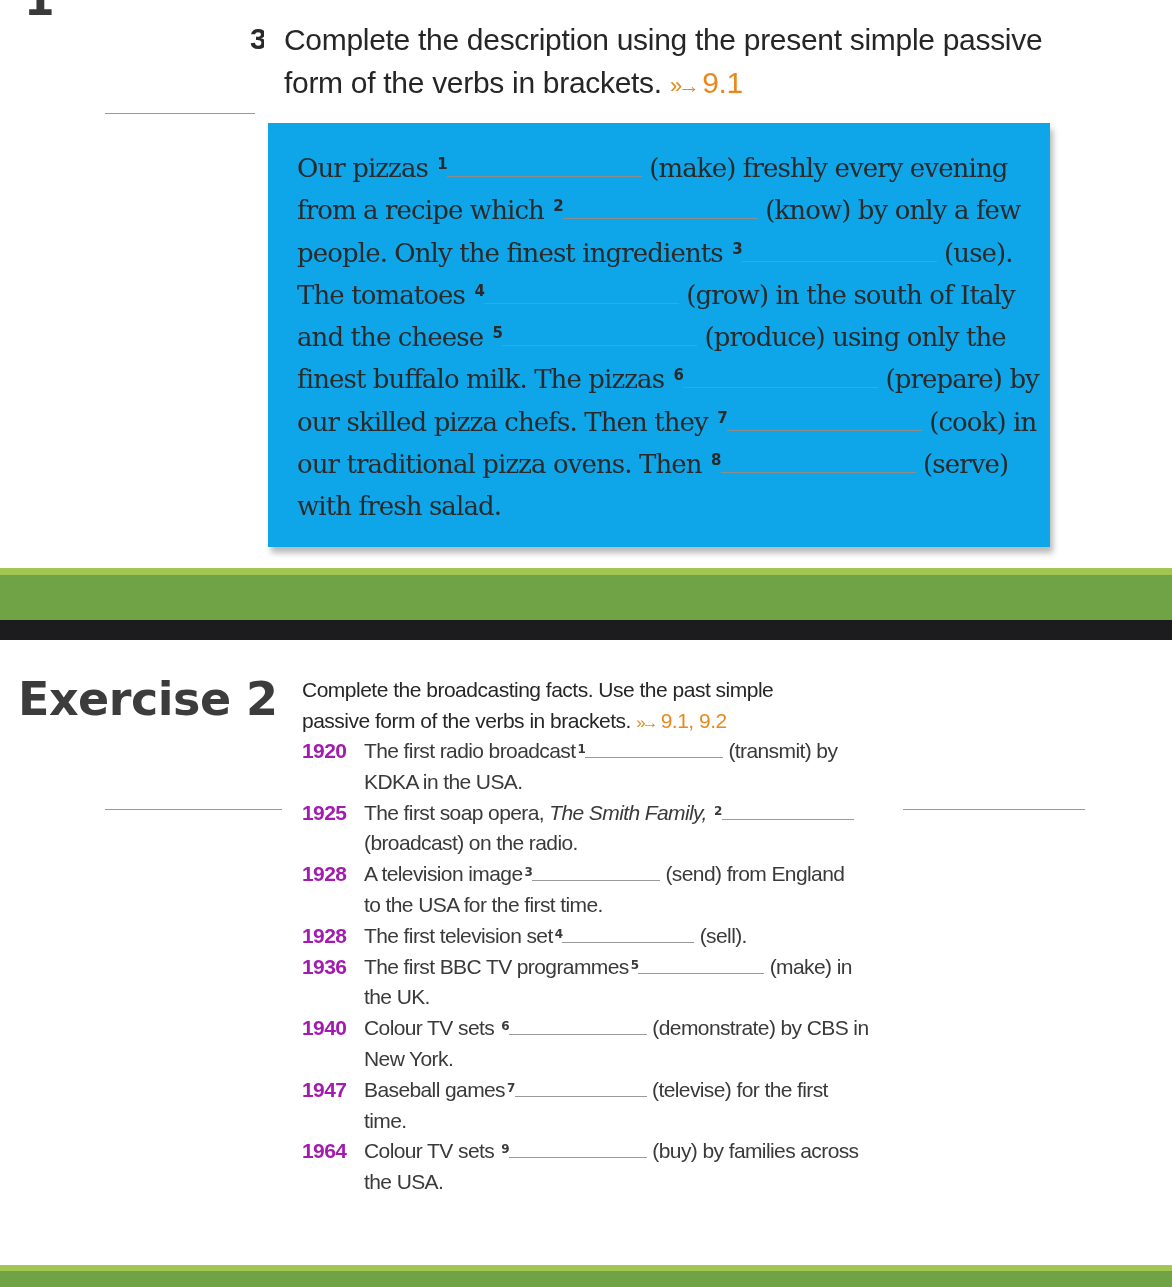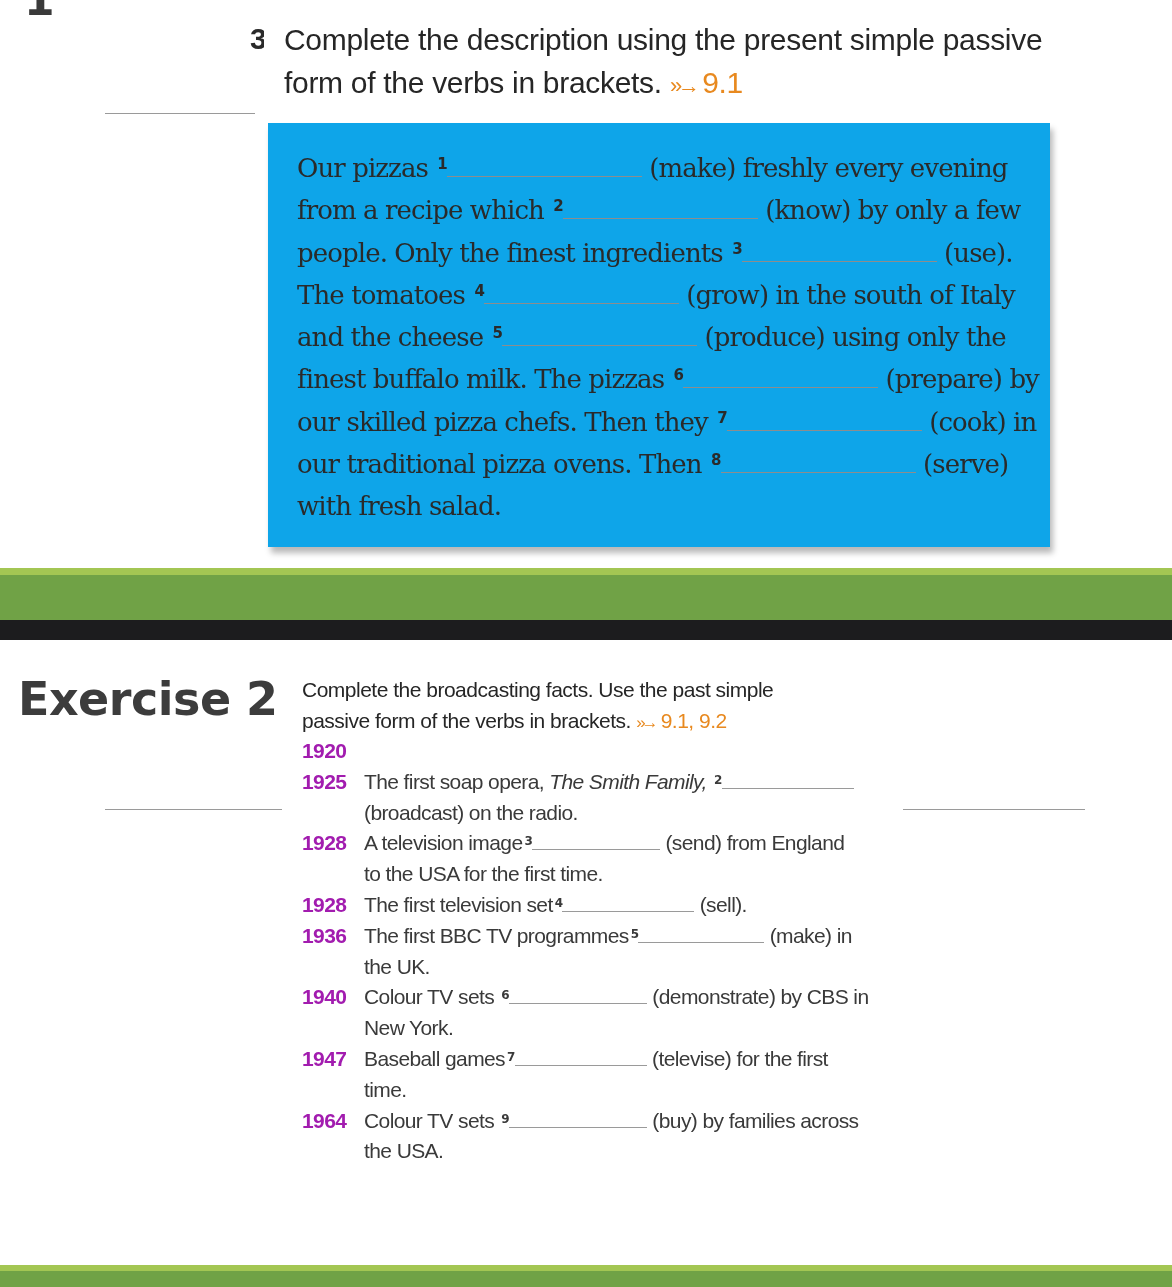--- a/index.html
+++ b/index.html
@@ -70,20 +70,21 @@
   <div>Complete the broadcasting facts. Use the past simple</div>
   <div><span>passive form of the verbs in brackets.</span> <span class="arrow" style="font-size:17px">»→</span><span class="ref">9.1, 9.2</span></div>
 </div>
 
 <div class="abs rule" style="left:105px;top:809px;width:177px;"></div>
 <div class="abs rule" style="left:903px;top:809px;width:182px;"></div>
 
 <div class="abs list">
   <div class="item">
     <span class="year">1920</span>
+    <span class="body2"><span>The first radio broadcast</span><sup>1</sup><span class="blank" style="width:138px"></span> <span>(transmit) by</span><br><span>KDKA in the USA.</span></span>
   </div>
   <div class="item">
     <span class="year">1925</span>
     <span class="body2"><span>The first soap opera, </span><i>The Smith Family,</i> <sup>2</sup><span class="blank" style="width:132px"></span><br><span>(broadcast) on the radio.</span></span>
   </div>
   <div class="item">
     <span class="year">1928</span>
     <span class="body2"><span>A television image</span><sup>3</sup><span class="blank" style="width:128px"></span> <span>(send) from England</span><br><span>to the USA for the first time.</span></span>
   </div>
   <div class="item">

